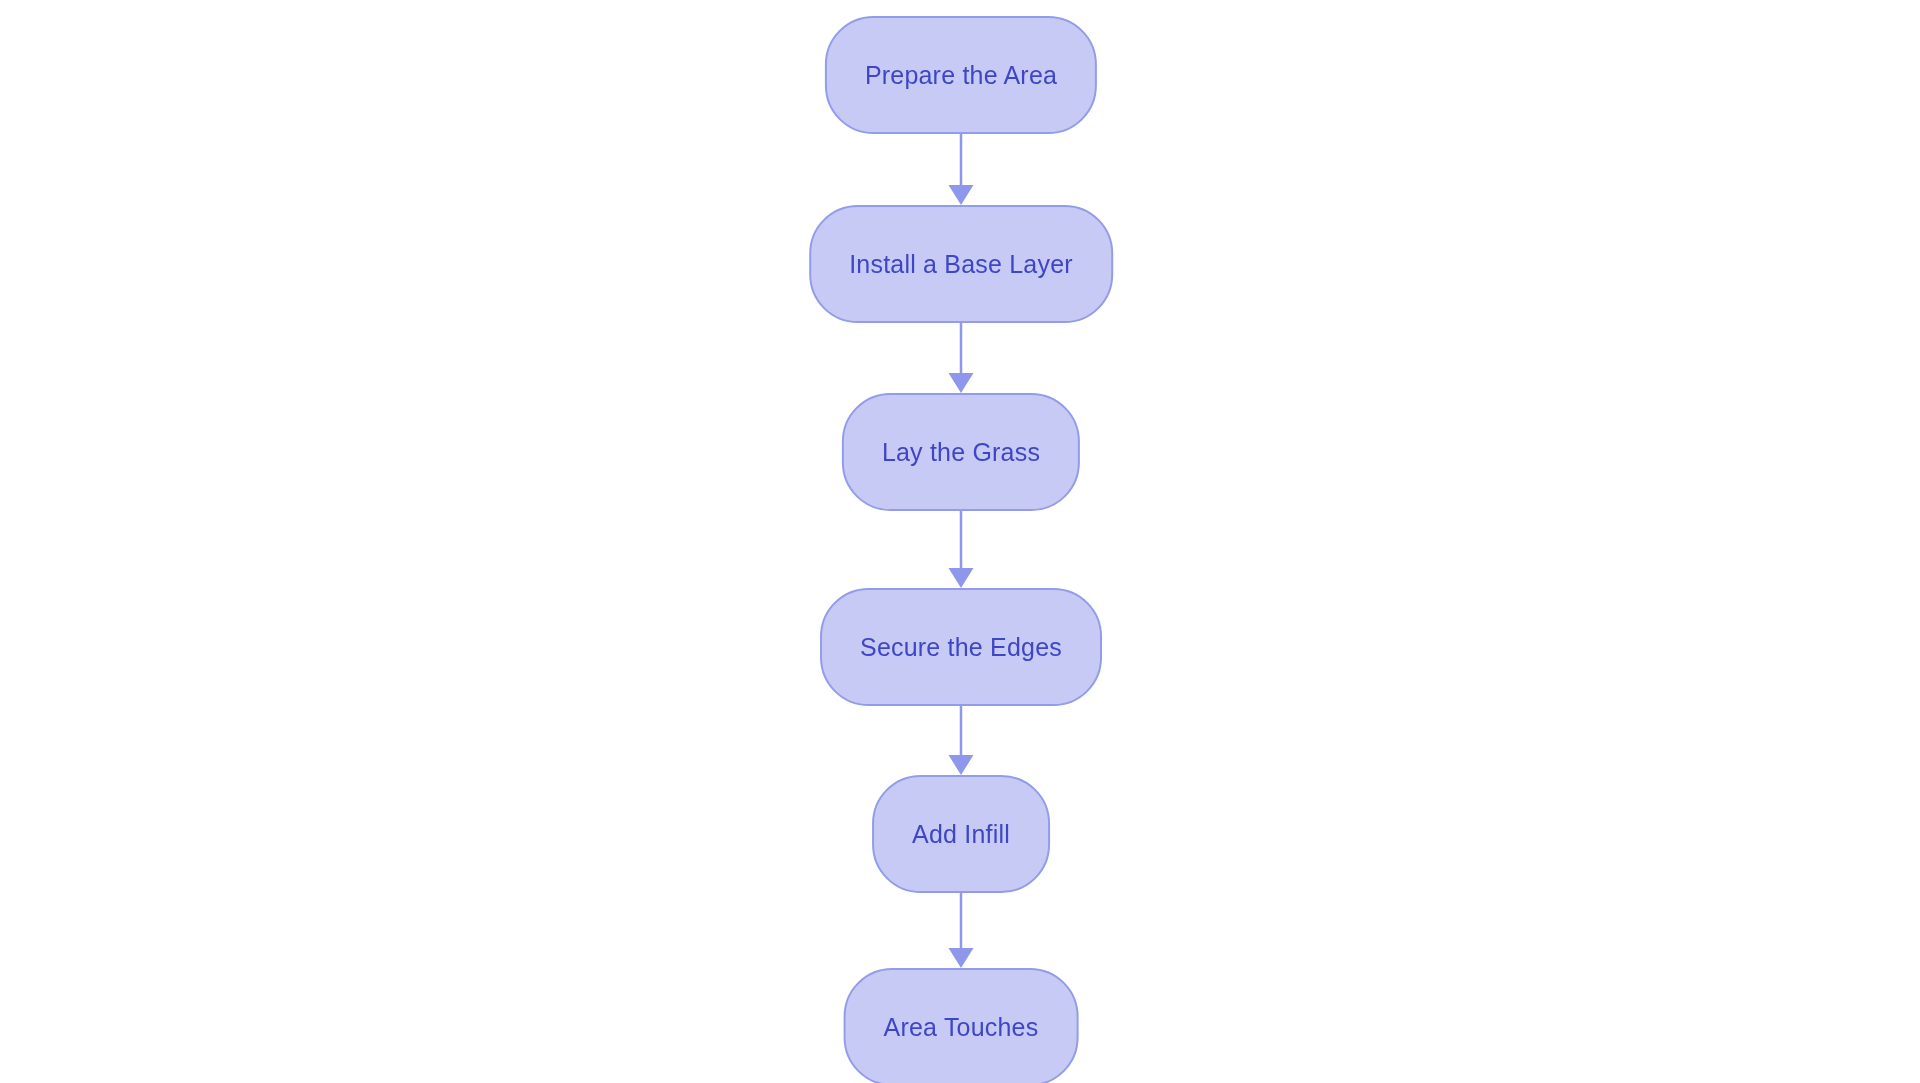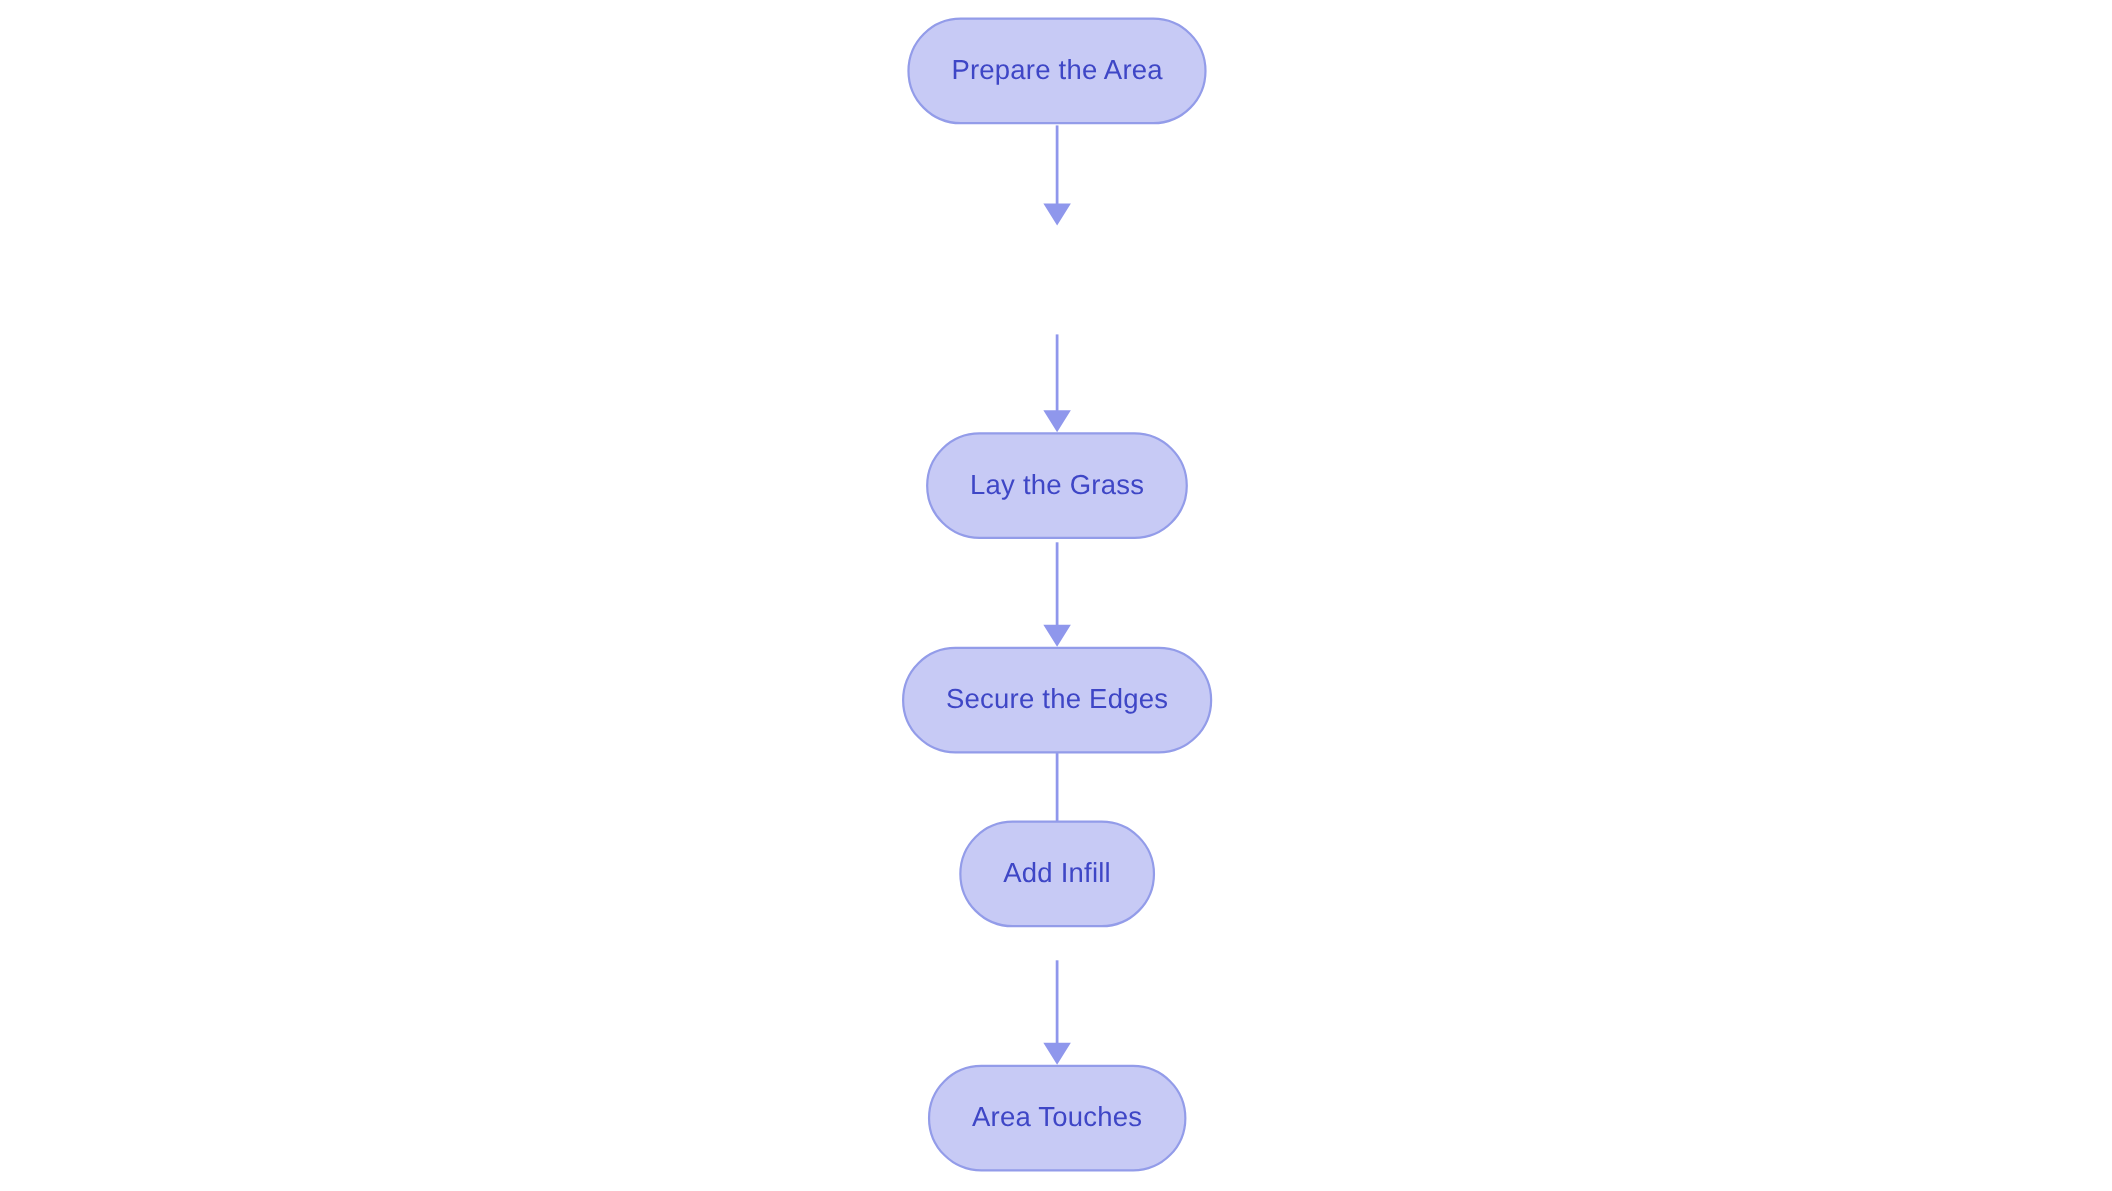--- a/index.html
+++ b/index.html
@@ -16,21 +16,21 @@
     width: 1920px;
     height: 1083px;
     background: var(--bg);
     overflow: hidden;
     font-family: "Liberation Sans", "DejaVu Sans", sans-serif;
   }
   .flow-node {
     position: absolute;
     left: 961px;
     transform: translateX(-50%);
-    height: 97px;
+    height: 118px;
     padding: 0 38px;
     display: flex;
     align-items: center;
     justify-content: center;
     background: var(--node-fill);
     border: 2px solid var(--node-border);
     border-radius: 48.5px;
     color: var(--node-text);
     font-size: 25px;
     letter-spacing: 0.2px;
@@ -76,22 +76,23 @@
       <polygon points="948.5,755 973.5,755 961,775"></polygon>
     </g>
     <g>
       <line x1="961" y1="873" x2="961" y2="950"></line>
       <polygon points="948.5,948 973.5,948 961,968"></polygon>
     </g>
   </svg>
 
   <div class="flow-node" style="top:16px">Prepare the Area</div>
 
+  <div class="flow-node" style="top:205px">Install a Base Layer</div>
 
   <div class="flow-node" style="top:588px">Secure the Edges</div>
 
   <div class="flow-node" style="top:393px">Lay the Grass</div>
 
-  <div class="flow-node" style="top:746px">Add Infill</div>
+  <div class="flow-node" style="top:775px">Add Infill</div>
 
   <div class="flow-node" style="top:968px">Area Touches</div>
 
 </div>
 
 </body></html>

